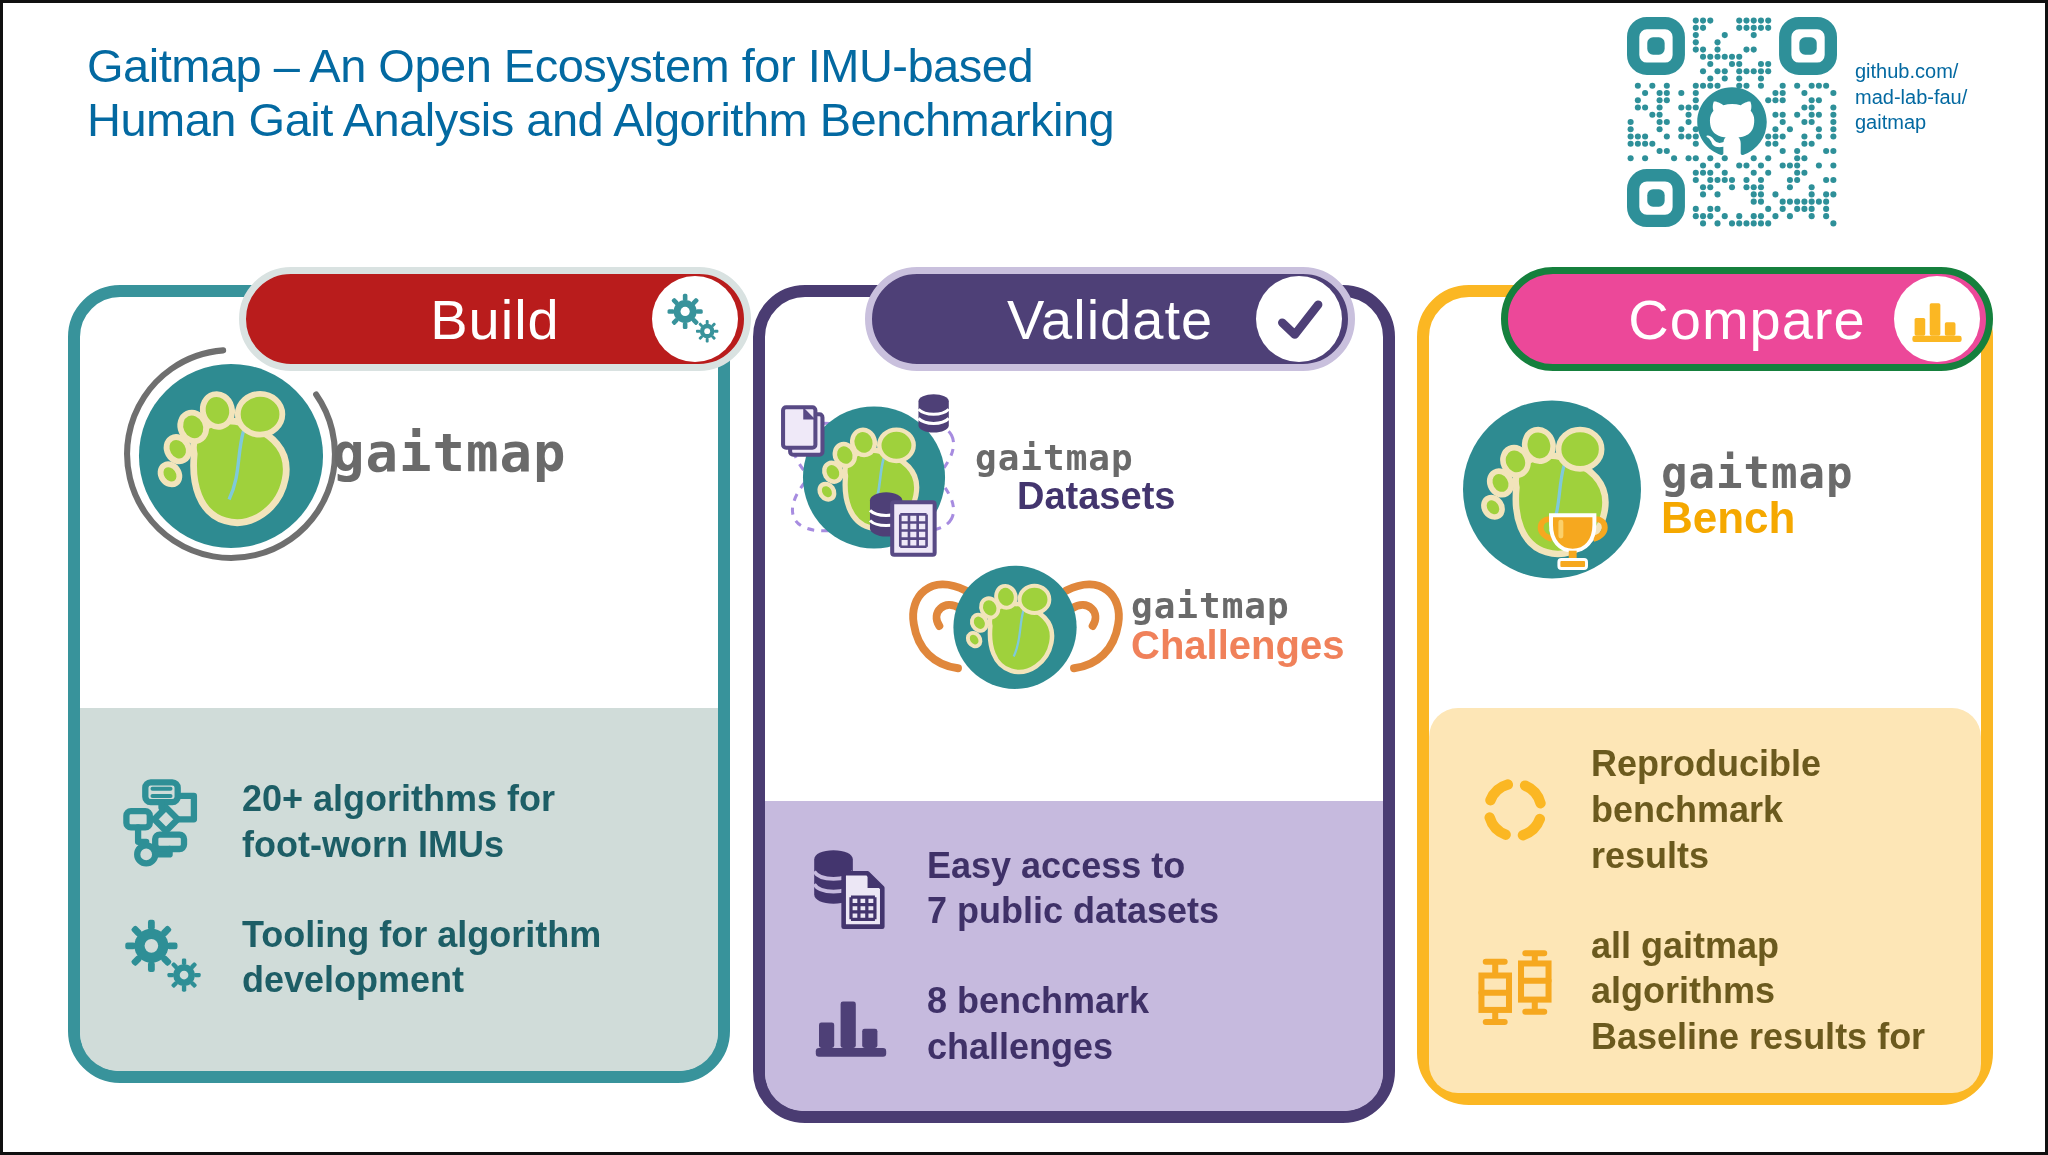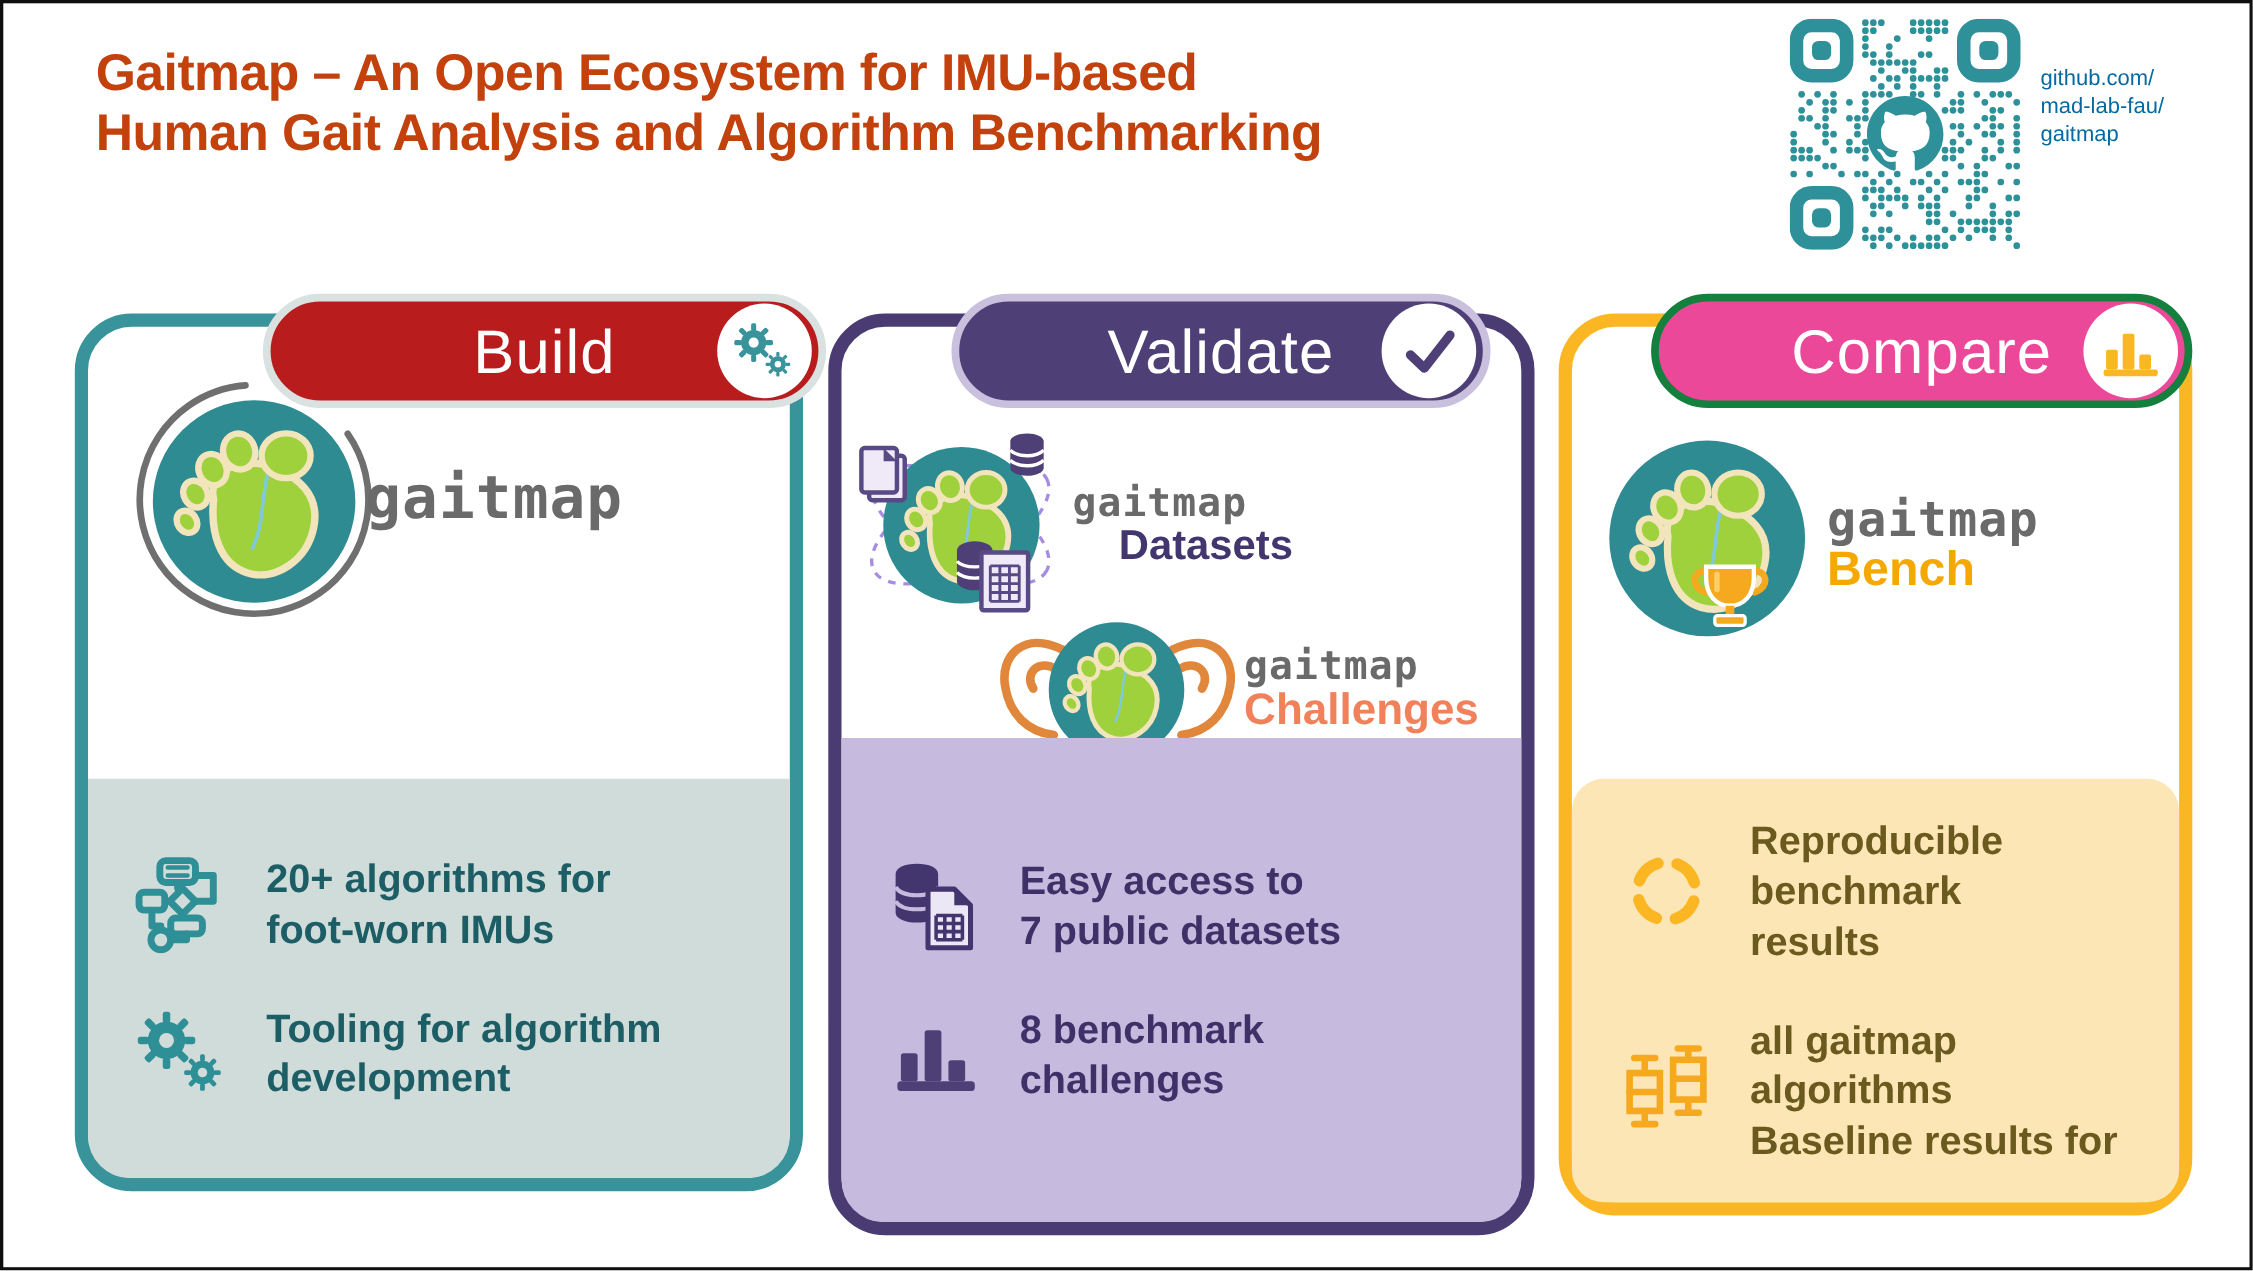--- a/index.html
+++ b/index.html
@@ -4,39 +4,39 @@
 <style>
   html,body{margin:0;padding:0;background:#ffffff;}
   #canvas{
     position:relative;width:2048px;height:1155px;background:#fff;
     border:3px solid #101010;box-sizing:border-box;overflow:hidden;
     font-family:"Liberation Sans",sans-serif;
   }
   
   .title{
     position:absolute;left:84px;top:36px;
-    font-size:47px;font-weight:bold;color:#c2410c;line-height:1.14;letter-spacing:-0.5px;
+    font-size:47px;font-weight:normal;color:#0369a1;line-height:1.14;letter-spacing:-0.5px;
   }
   .qr-box{position:absolute;left:1624px;top:14px;width:210px;height:210px;}
   .qr-text{
     position:absolute;left:1852px;top:56px;
     font-size:20px;color:#0369a1;line-height:1.28;
   }
   
   .card{position:absolute;border-radius:52px;background:#fff;box-sizing:border-box;}
   .card.build   {left:65px;  top:282px;width:662px;height:798px;border:12px solid #38939b;}
   .card.validate{left:750px; top:282px;width:642px;height:838px;border:12px solid #4a3c72;}
   .card.compare {left:1414px;top:282px;width:576px;height:820px;border:12px solid #fbb723;}
   .card-body{
     position:absolute;left:0;right:0;bottom:0;border-radius:0 0 38px 38px;
     display:flex;flex-direction:column;justify-content:center;gap:44px;
     padding:0 18px 0 40px;box-sizing:border-box;
   }
   .build    .card-body{height:363px;background:#d0dcd9;}
-  .validate .card-body{height:440px;background:#c6bade;}
+  .validate .card-body{height:310px;background:#c6bade;}
   .compare  .card-body{height:385px;background:#fde6b6;border-radius:29px;}
   
   .pill{
     position:absolute;height:104px;border-radius:52px;z-index:5;
     display:flex;align-items:center;justify-content:center;box-sizing:border-box;
   }
   .pill-label{color:#fff;font-size:56px;font-weight:500;letter-spacing:1px;}
   .pill.build-pill   {left:236px; top:264px;width:512px;background:#b91c1c;border:7px solid #d9e2e1;}
   .pill.validate-pill{left:862px; top:264px;width:490px;background:#4e4077;border:7px solid #c9c0dd;}
   .pill.compare-pill {left:1498px;top:264px;width:492px;background:#ec4899;border:7px solid #15803d;}

